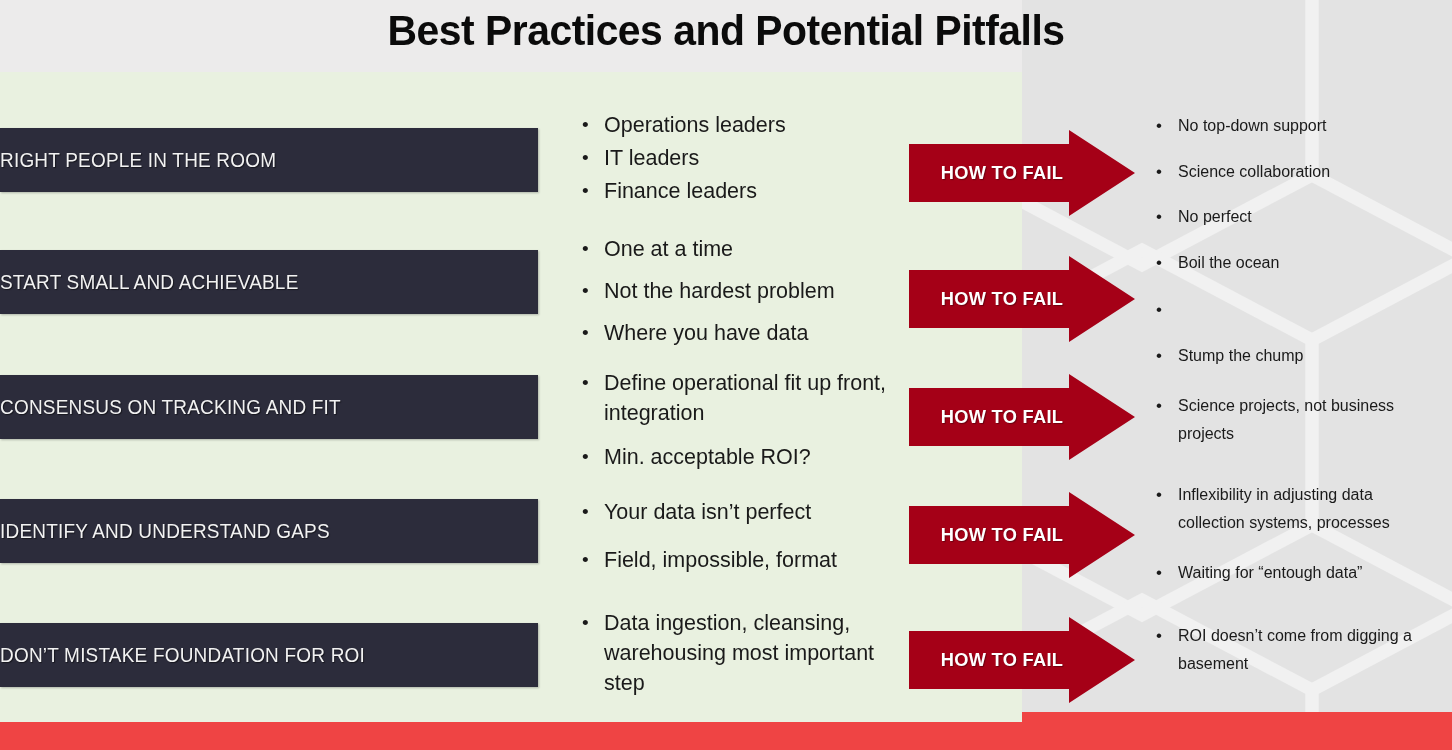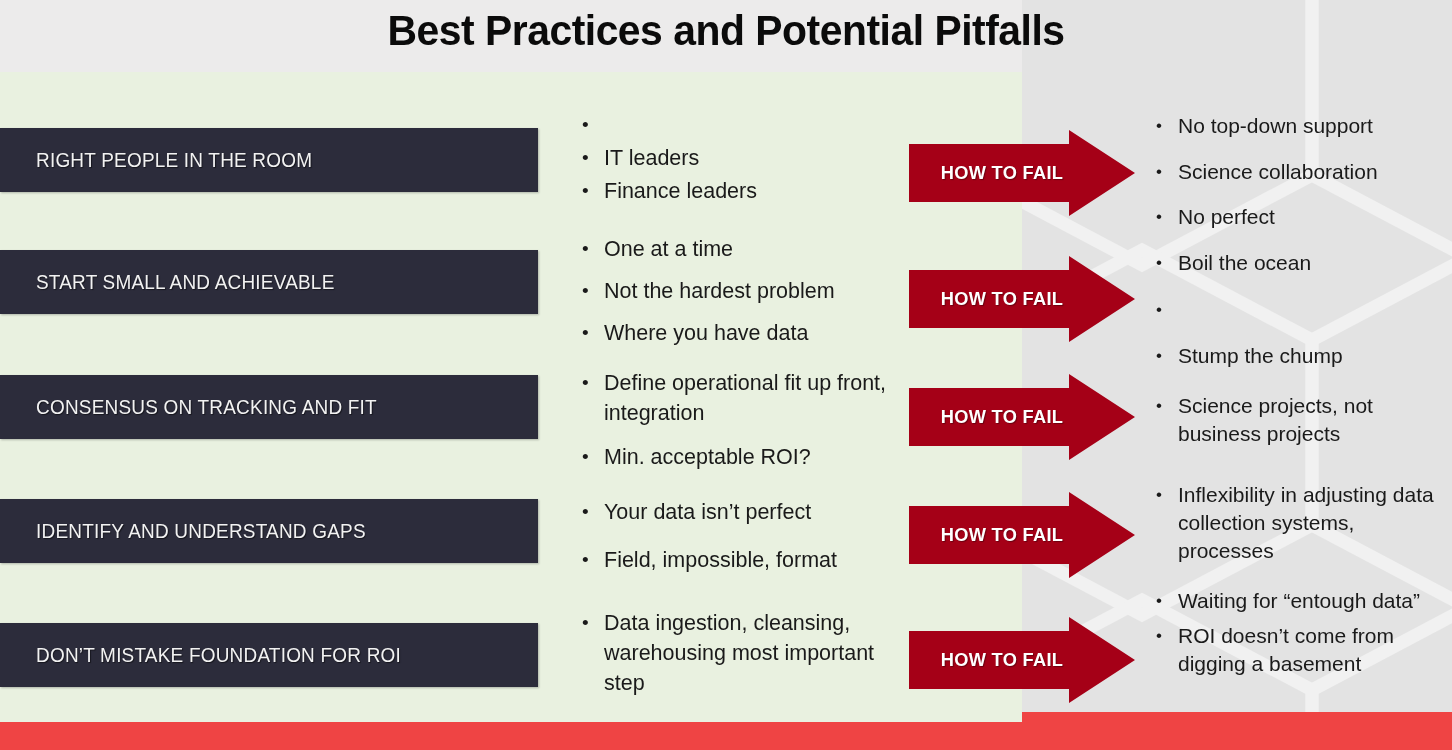--- a/index.html
+++ b/index.html
@@ -19,35 +19,35 @@
   .panel-green{position:absolute;left:0;top:72px;width:1022px;height:650px;background:#E9F1E0;}
 
   
   .title{position:absolute;left:0;top:6px;width:1452px;text-align:center;
          font-size:43px;font-weight:bold;color:#0B0B0B;letter-spacing:-0.5px;
          font-family:"Liberation Sans","DejaVu Sans",sans-serif;
          font-stretch:condensed;transform:scaleX(.95);transform-origin:50% 50%;}
 
   
   .darkbox{position:absolute;left:0;width:538px;height:64px;background:#2C2C3B;
-           display:flex;align-items:center;box-sizing:border-box;padding-left:36px;
+           display:flex;align-items:center;box-sizing:border-box;
            box-shadow:1px 1px 2px rgba(0,0,0,.25);}
   .darkbox span{color:#F2F2F2;font-size:20px;letter-spacing:.2px;white-space:nowrap;
                 transform:scaleX(.95);transform-origin:0 50%;
                 text-shadow:1px 1px 1px rgba(0,0,0,.5);}
 
   
   .blist{position:absolute;}
   .brow{display:flex;align-items:flex-start;}
   .bdot{width:26px;flex:0 0 26px;color:#1A1A1A;font-size:19px;line-height:30px;text-align:left;
         padding-left:4px;box-sizing:border-box;}
   .btxt{color:#1A1A1A;font-size:21px;line-height:30px;}
 
   .mid .btxt{font-size:21.5px;}
-  .right .btxt{font-size:21px;}
+  .right .btxt{font-size:16px;}
   .right .bdot{font-size:17px;line-height:28px;}
   .right .btxt{line-height:28px;}
 
   
   .arrow{position:absolute;width:226px;height:86px;}
   .arrow svg{display:block;overflow:visible;}
   .arrow .lbl{position:absolute;left:18px;top:0;width:150px;height:100%;
               display:flex;align-items:center;justify-content:center;
               color:#FFFFFF;font-size:19px;font-weight:bold;letter-spacing:.3px;
               text-shadow:1px 1px 1px rgba(0,0,0,.35);white-space:nowrap;
@@ -99,20 +99,21 @@
   <div class="darkbox" style="top:499px">
       <span>IDENTIFY AND UNDERSTAND GAPS</span>
     </div>
   <div class="darkbox" style="top:623px">
       <span>DON’T MISTAKE FOUNDATION FOR ROI</span>
     </div>
 
   <div class="blist mid" style="left:578px;top:110px;width:330px">
     <div class="brow" style="margin-bottom:3px">
       <div class="bdot">•</div>
+      <div class="btxt">Operations leaders</div>
     </div>
     <div class="brow" style="margin-bottom:3px">
       <div class="bdot">•</div>
       <div class="btxt">IT leaders</div>
     </div>
     <div class="brow">
       <div class="bdot">•</div>
       <div class="btxt">Finance leaders</div>
     </div>
   </div>

